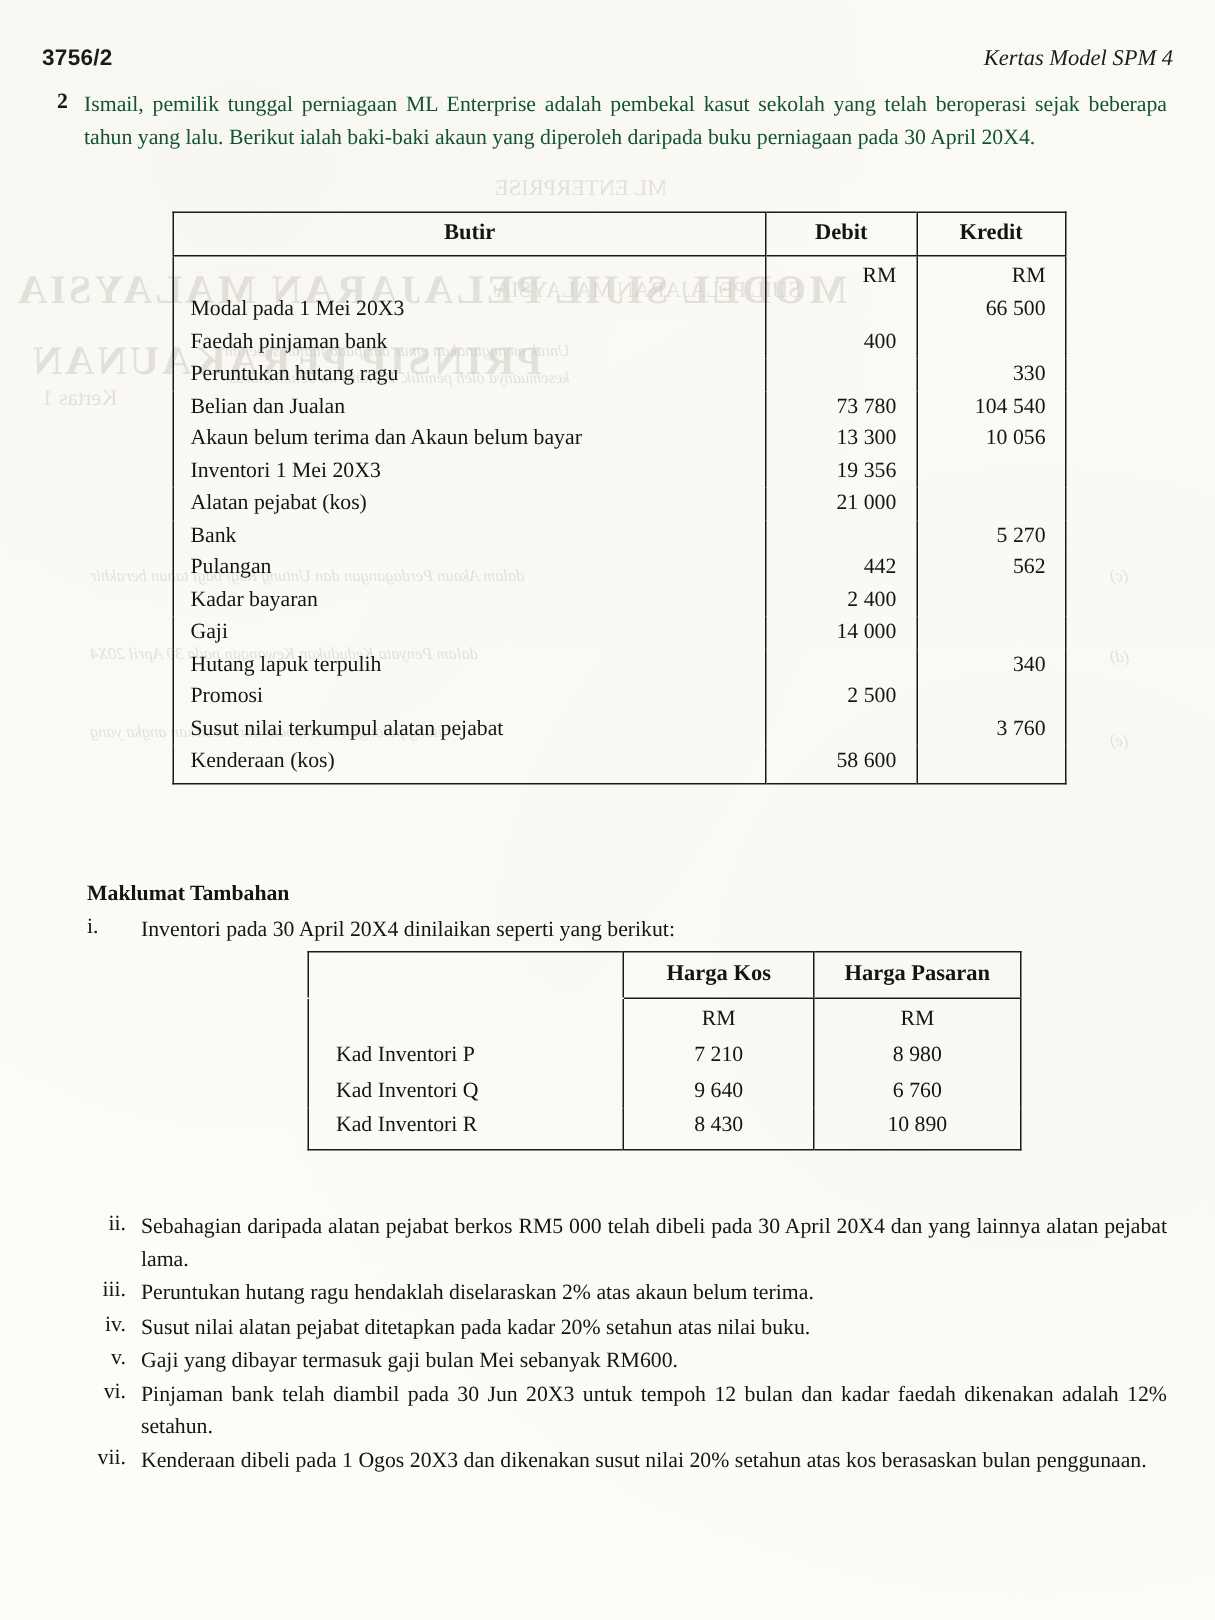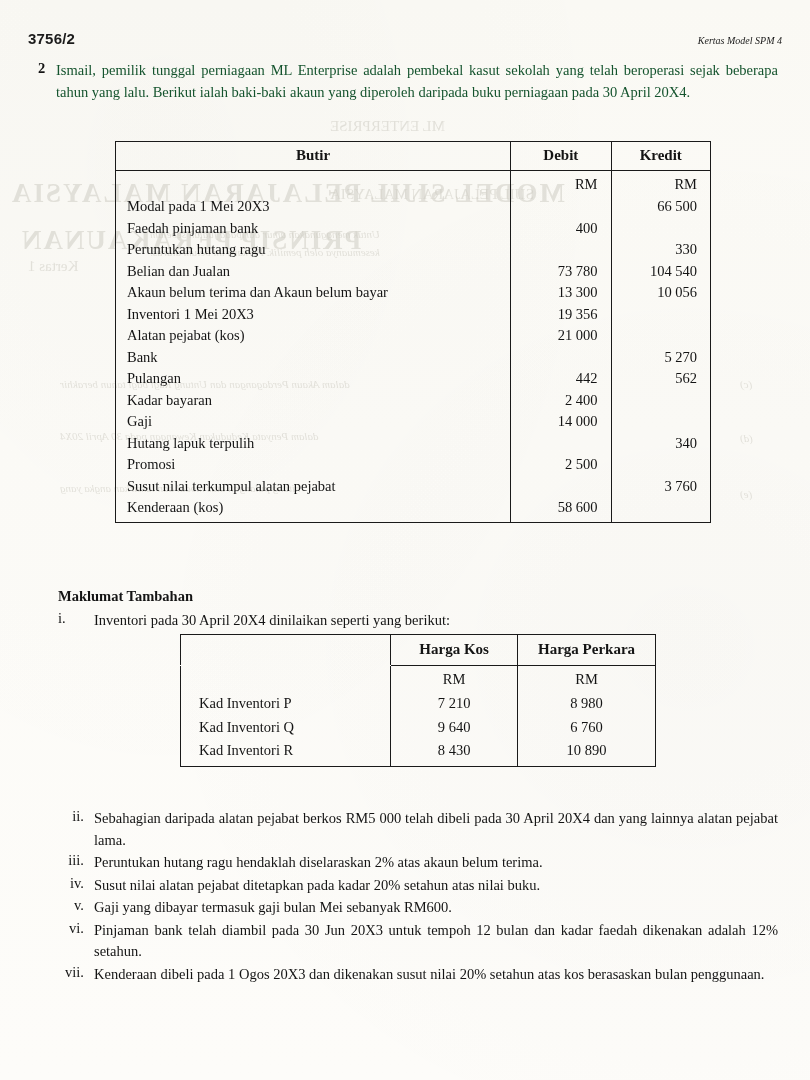--- a/index.html
+++ b/index.html
@@ -60,21 +60,21 @@
   }
   .runhead-left {
     font-family: "Liberation Sans", sans-serif;
     font-weight: 700;
     font-size: 15px;
     color: #1b1b1b;
     letter-spacing: 0.2px;
   }
   .runhead-right {
     font-style: italic;
-    font-size: 10px;
+    font-size: 15px;
     color: #1b1b1b;
   }
 
   
   .stem {
     position: absolute;
     top: 60px;
     left: 38px;
     right: 32px;
     display: flex;
@@ -156,21 +156,21 @@
     flex: 0 0 36px;
     width: 36px;
     text-align: left;
   }
   .li-body { flex: 1; line-height: 21.5px; text-align: justify; }
 
   
   .inv-wrap {
     position: absolute;
     top: 634px;
-    left: 180px;
+    left: 205px;
     width: 476px;
   }
   table.inv {
     width: 100%;
     border-collapse: collapse;
     font-size: 14.5px;
     color: #141414;
     border: 1.6px solid #1a1a1a;
   }
   .inv thead th {
@@ -345,21 +345,21 @@
       <span class="rn">i.</span>
       <span class="li-body">Inventori pada 30 April 20X4 dinilaikan seperti yang berikut:</span>
     </div>
 
     <div class="inv-wrap">
       <table class="inv">
         <thead>
           <tr>
             <th class="c-name"></th>
             <th class="c-cost">Harga Kos</th>
-            <th class="c-mkt">Harga Perkara</th>
+            <th class="c-mkt">Harga Pasaran</th>
           </tr>
         </thead>
         <tbody id="inv-body">
             <tr class="unit">
               <td class="c-name">&nbsp;</td>
               <td class="c-cost">RM</td>
               <td class="c-mkt">RM</td>
             </tr>
             <tr>
               <td class="c-name">Kad Inventori P</td>

